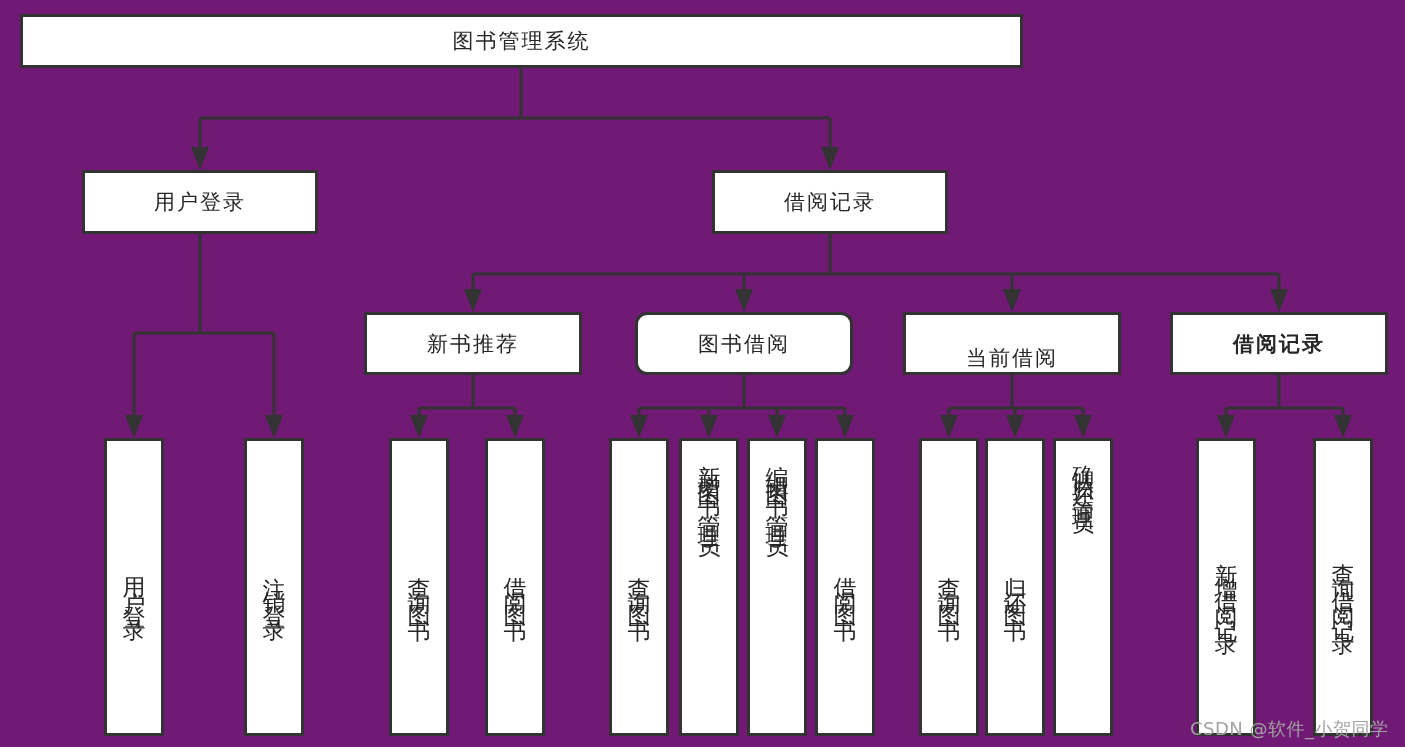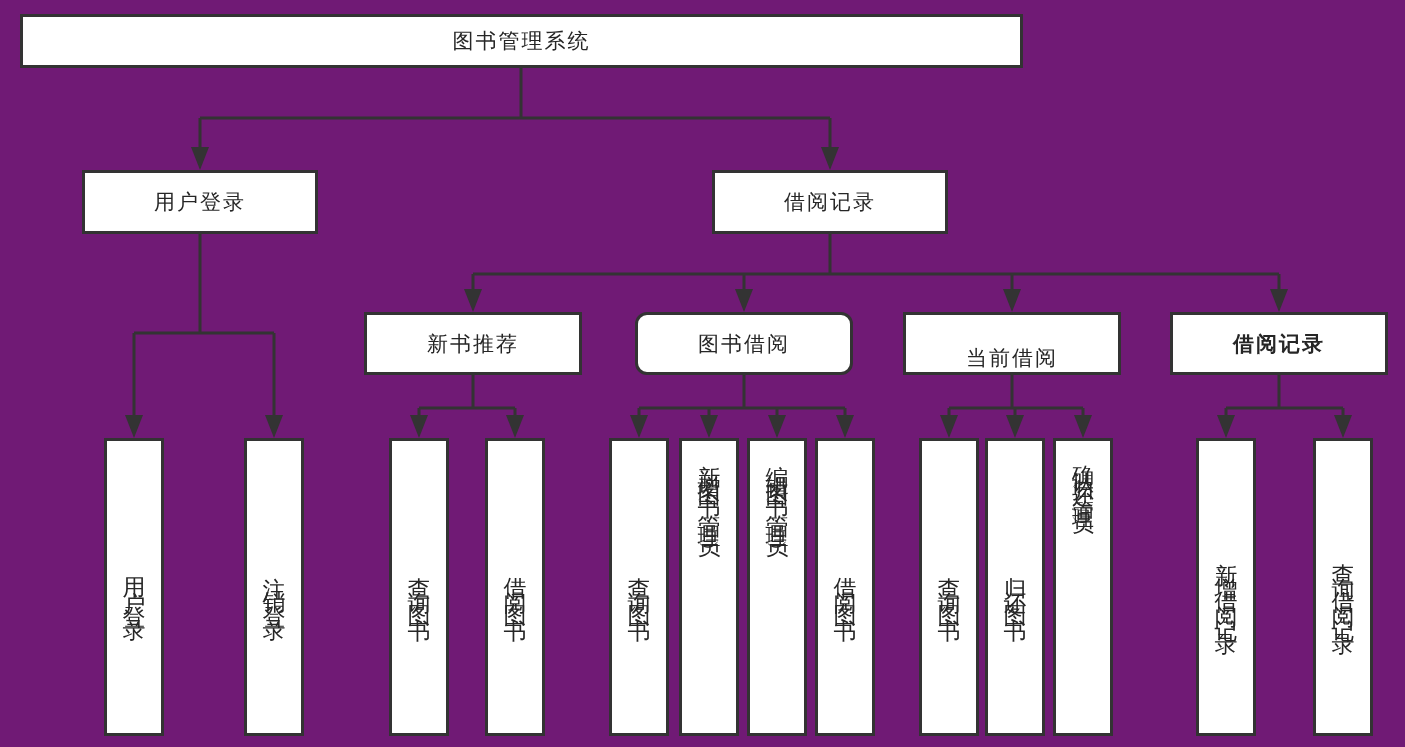--- a/index.html
+++ b/index.html
@@ -159,14 +159,15 @@
     <span class="vlabel">确认归还（管理员）</span>
   </div>
 
   <div class="box vbox" style="left:1196px;">
     <span class="vlabel">新增借阅记录</span>
   </div>
   <div class="box vbox" style="left:1313px;">
     <span class="vlabel">查询借阅记录</span>
   </div>
 
+  <div class="watermark">CSDN @软件_小贺同学</div>
 
 </div>
 
 </body></html>

